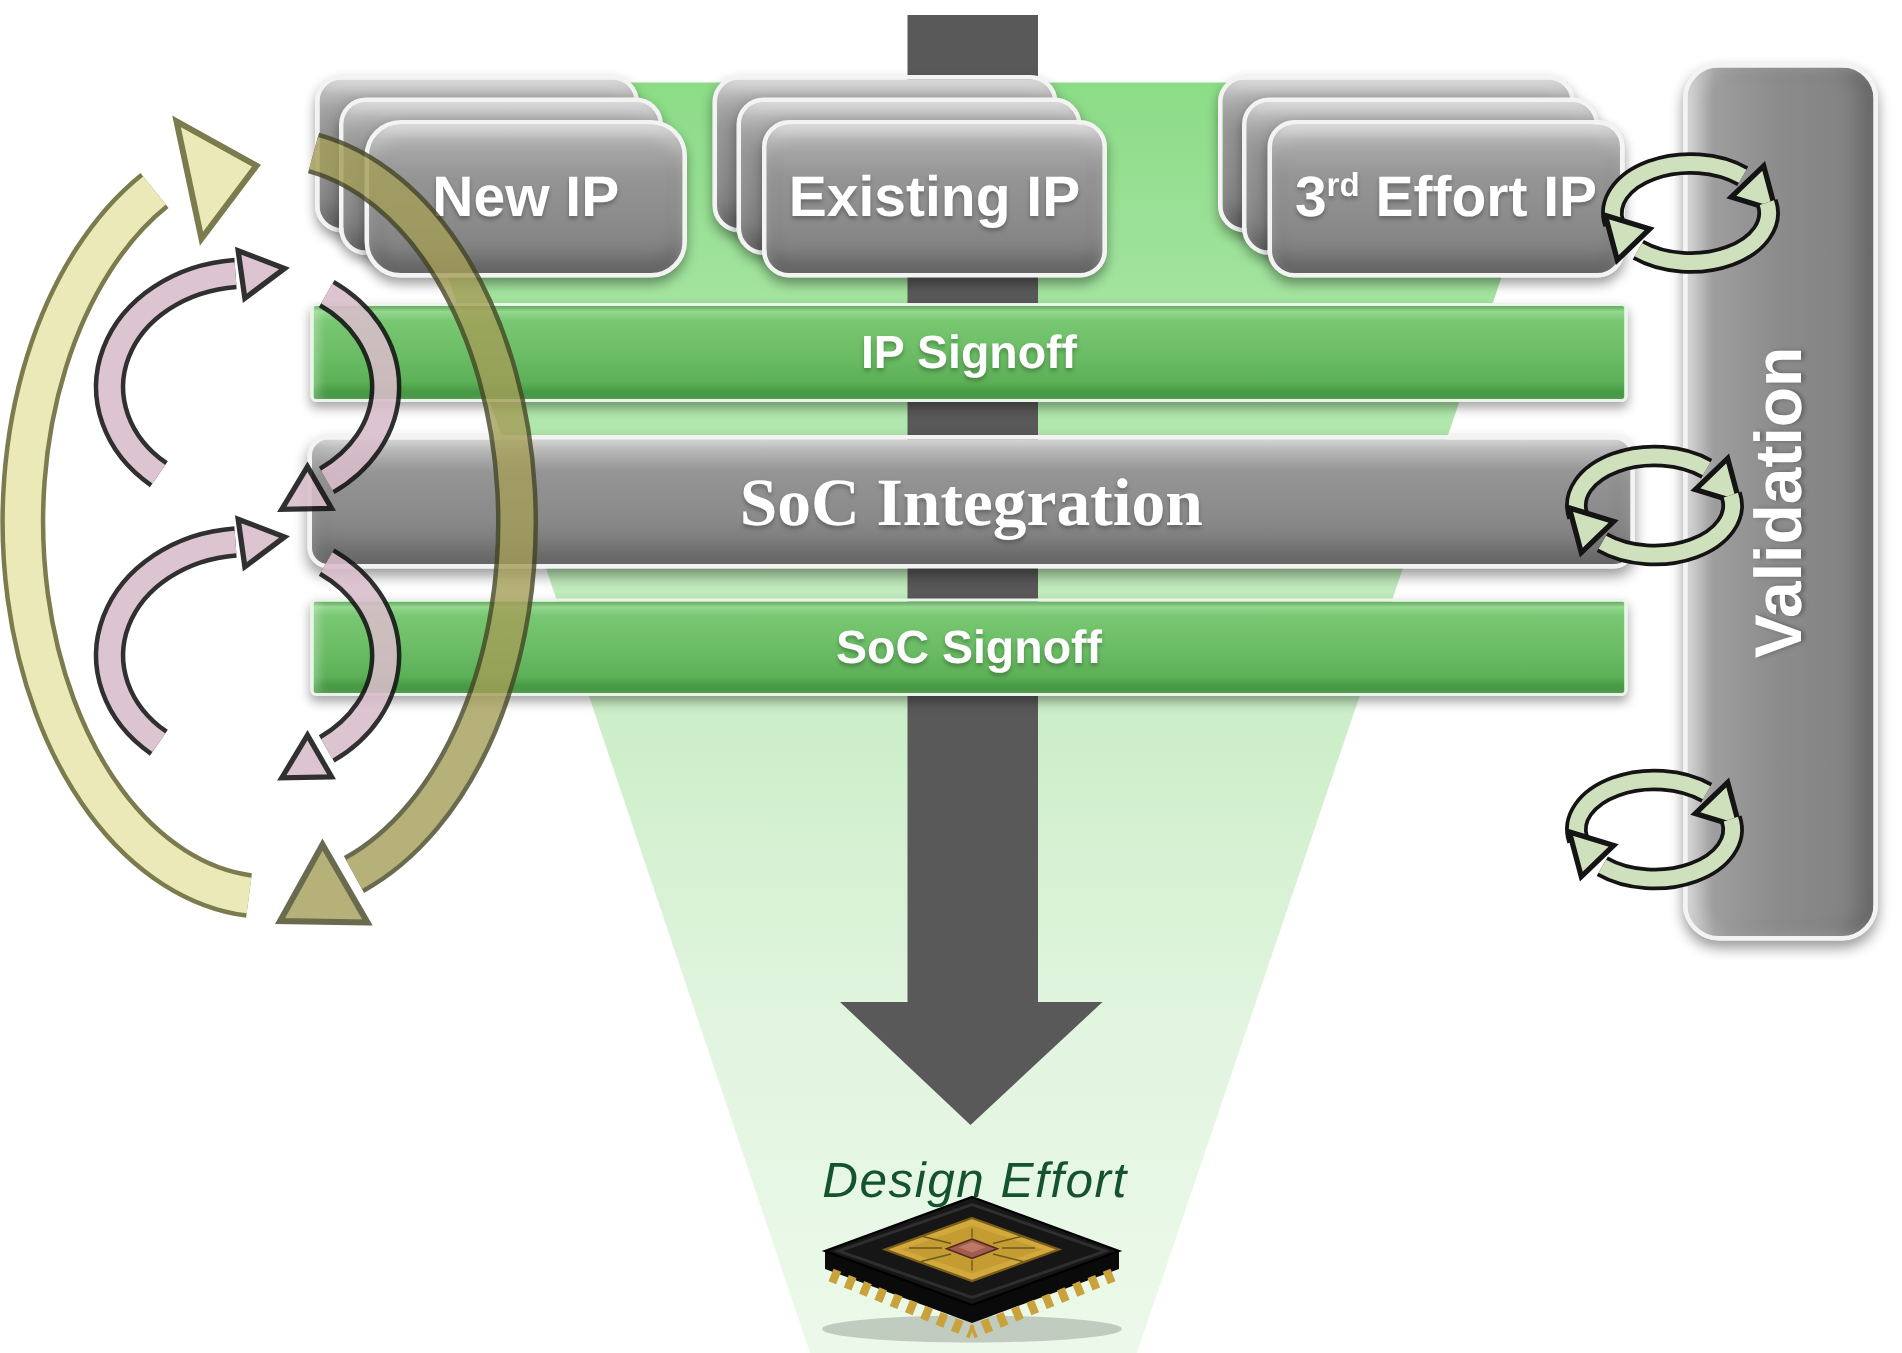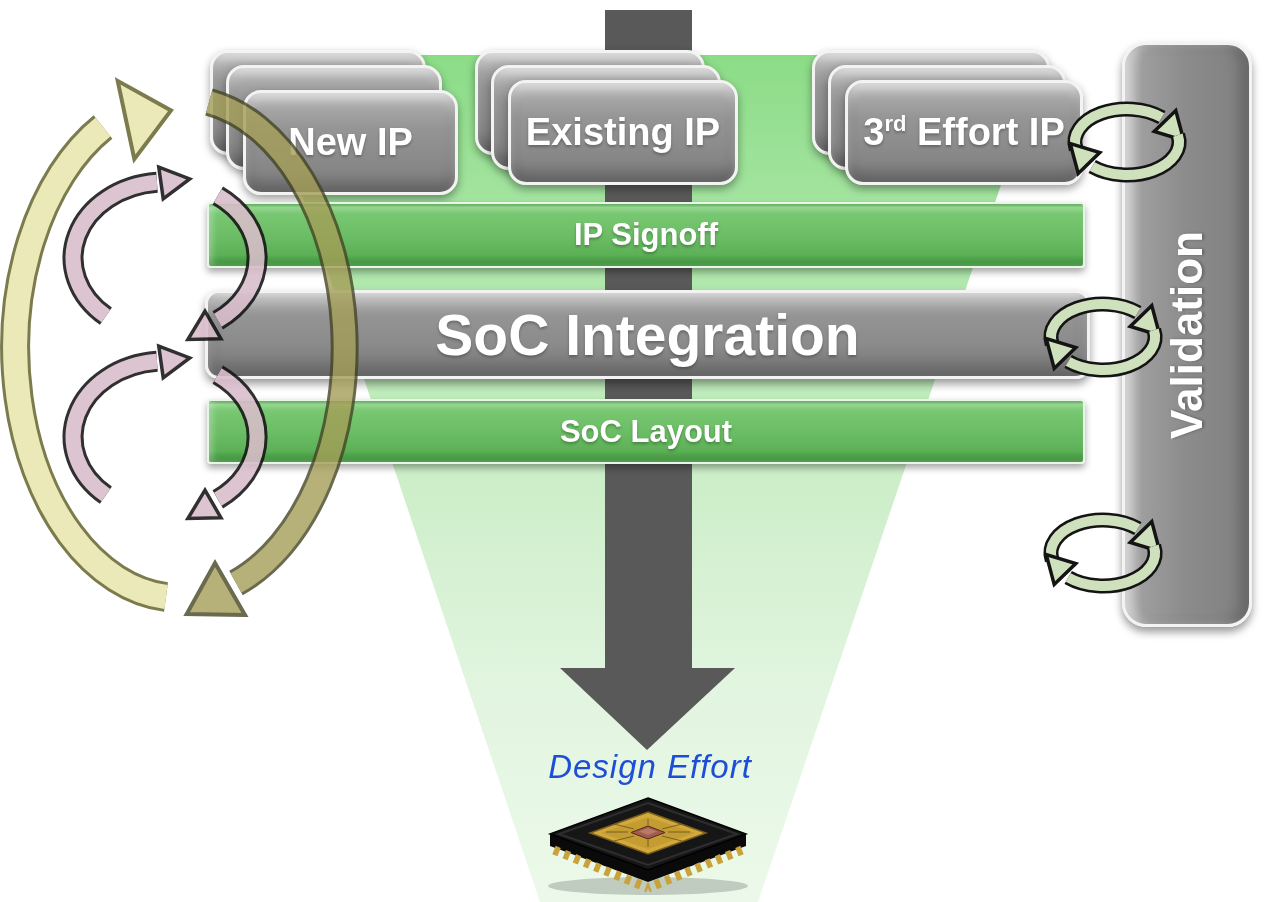--- a/index.html
+++ b/index.html
@@ -14,21 +14,21 @@
   .bar{
     position:absolute;z-index:10;display:flex;align-items:center;justify-content:center;
     color:#fff;font-weight:bold;text-align:left;
   }
   .bar span{text-shadow:0 2px 3px rgba(0,0,0,0.28);}
   .gray-fill{
     background:linear-gradient(180deg,#c6c6c6 0%,#a9a9a9 7%,#949494 28%,#8b8b8b 60%,#7d7d7d 100%);
     border:3px solid #f3f3f3;
     box-shadow:0 5px 9px rgba(0,0,0,0.40), inset 0 10px 12px rgba(255,255,255,0.30), inset 0 -12px 16px rgba(0,0,0,0.20);
   }
-  .gray-bar{border-radius:14px;font-size:57px;}
+  .gray-bar{border-radius:14px;font-size:45px;font-family:Liberation Serif, serif;}
   .green-bar{
     border-radius:4px;font-size:31px;
     background:linear-gradient(180deg,#4f9f4a 0%,#93d78e 6%,#78c772 16%,#6abc64 55%,#5cb056 82%,#459942 93%,#3a8c37 100%);
     border:2px solid #eaf5e9;
     box-shadow:0 4px 7px rgba(0,0,0,0.35), inset 4px 0 6px rgba(255,255,255,0.28);
   }
   .stack{position:absolute;z-index:10;}
   .card{
     position:absolute;border-radius:18px;
     background:linear-gradient(180deg,#c9c9c9 0%,#ababab 10%,#959595 35%,#8b8b8b 65%,#7c7c7c 100%);
@@ -41,22 +41,22 @@
   .validation{
     position:absolute;z-index:8;border-radius:24px;
     display:flex;align-items:center;justify-content:center;
     background:linear-gradient(90deg,#c2c2c2 0%,#9e9e9e 14%,#8c8c8c 48%,#7f7f7f 100%);
     border:3px solid #f3f3f3;
     box-shadow:0 5px 9px rgba(0,0,0,0.40), inset 8px 0 10px rgba(255,255,255,0.30), inset -10px 0 12px rgba(0,0,0,0.18);
     color:#fff;font-weight:bold;font-size:44px;
   }
   .validation span{transform:rotate(-90deg);white-space:nowrap;text-shadow:0 2px 3px rgba(0,0,0,0.28);}
   .caption{
-    position:absolute;z-index:6;left:470px;top:748px;width:360px;
-    text-align:center;font-style:italic;color:#1d4ed8;font-size:33px;letter-spacing:1px;
+    position:absolute;z-index:6;left:470px;top:768px;width:360px;
+    text-align:center;font-style:italic;color:#14532d;font-size:33px;letter-spacing:1px;
   }
   .chipbox{position:absolute;z-index:6;left:540px;top:788px;width:216px;height:112px;}
   
   .band-outline{fill:none;stroke-linecap:butt;}
   .band-fill{fill:none;stroke-linecap:butt;}
 </style>
 </head>
 <body>
 
 <div id="canvas">
@@ -74,21 +74,21 @@
     <polygon points="255,55 1045,55 758,902 540,902" fill="url(#funnelGrad)"></polygon>
     <g fill="#595959">
       <rect x="605" y="10" width="87" height="660"></rect>
       <polygon points="560,668 735,668 647,750"></polygon>
     </g>
   </svg>
 
   <div class="stack" style="left:210px;top:50px;width:250px;height:137px;">
     <div class="card" style="left:0;top:0;width:210px;height:99px;"></div>
     <div class="card" style="left:16px;top:15px;width:210px;height:99px;"></div>
-    <div class="card front" style="left:33px;top:40px;width:209px;height:99px;">
+    <div class="card front" style="left:33px;top:30px;width:209px;height:99px;border-radius:24px;">
       <span>New IP</span>
     </div>
   </div>
 
   <div class="stack" style="left:475px;top:50px;width:266px;height:137px;">
     <div class="card" style="left:0;top:0;width:224px;height:99px;"></div>
     <div class="card" style="left:16px;top:15px;width:224px;height:99px;"></div>
     <div class="card front" style="left:33px;top:30px;width:224px;height:99px;">
       <span>Existing IP</span>
     </div>
@@ -104,21 +104,21 @@
 
   <div class="bar green-bar" style="left:207px;top:202px;width:874px;height:62px;">
     <span>IP Signoff</span>
   </div>
 
   <div class="bar gray-bar gray-fill" style="left:205px;top:290px;width:879px;height:83px;">
     <span>SoC Integration</span>
   </div>
 
   <div class="bar green-bar" style="left:207px;top:399px;width:874px;height:61px;">
-    <span>SoC Layout</span>
+    <span>SoC Signoff</span>
   </div>
 
 
   <div class="validation" style="left:1122px;top:42px;width:124px;height:579px;">
     <span>Validation</span>
   </div>
 
   <div class="caption">Design Effort</div>
 
   <div class="chipbox">

